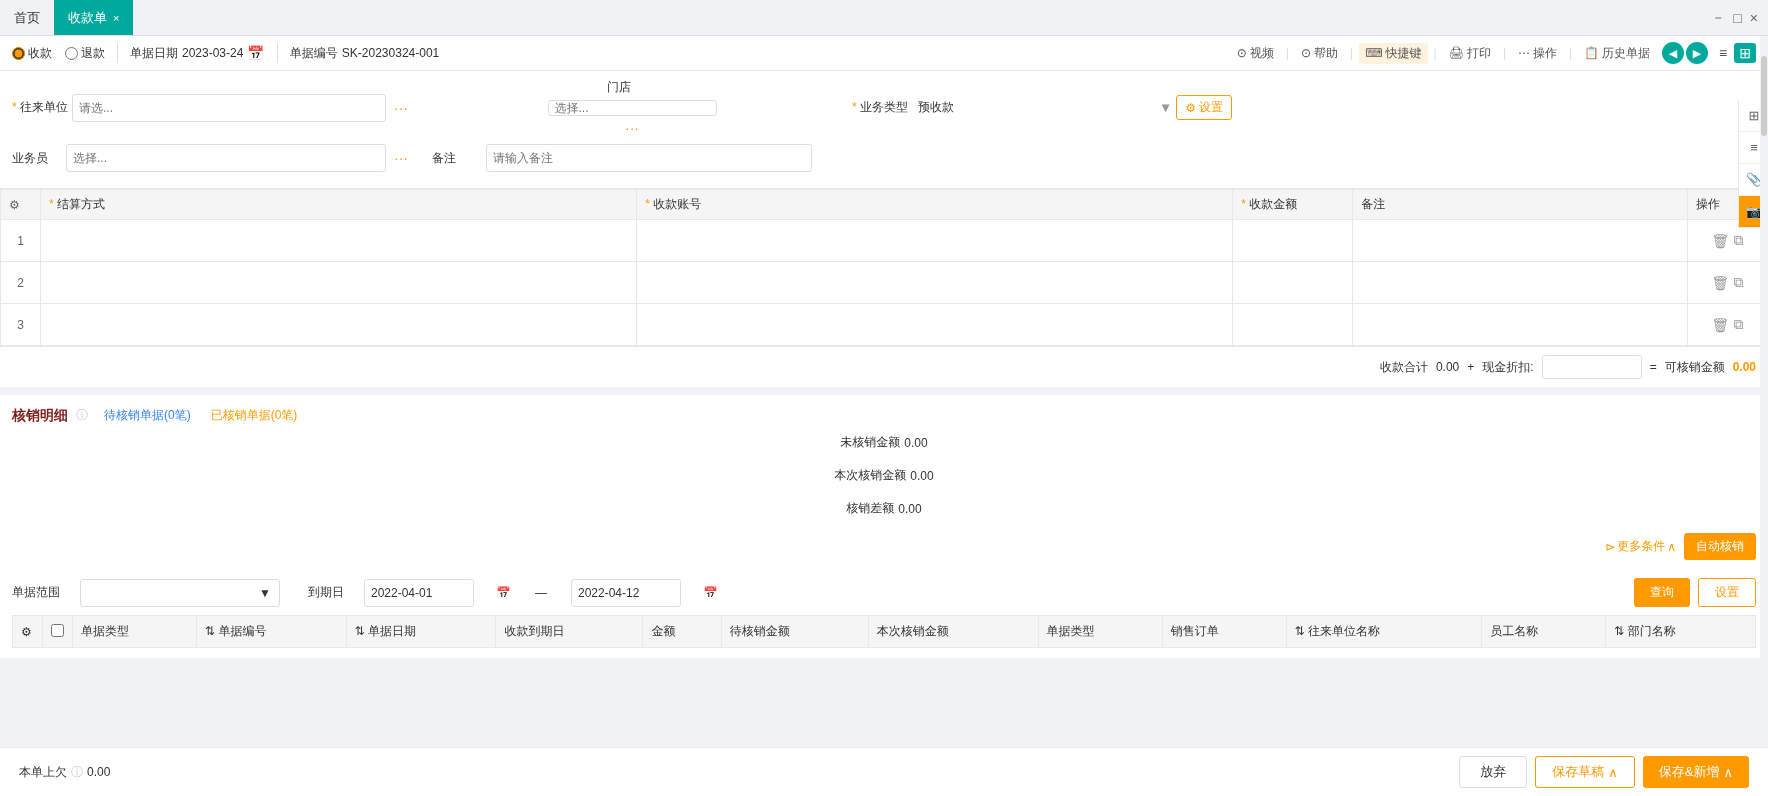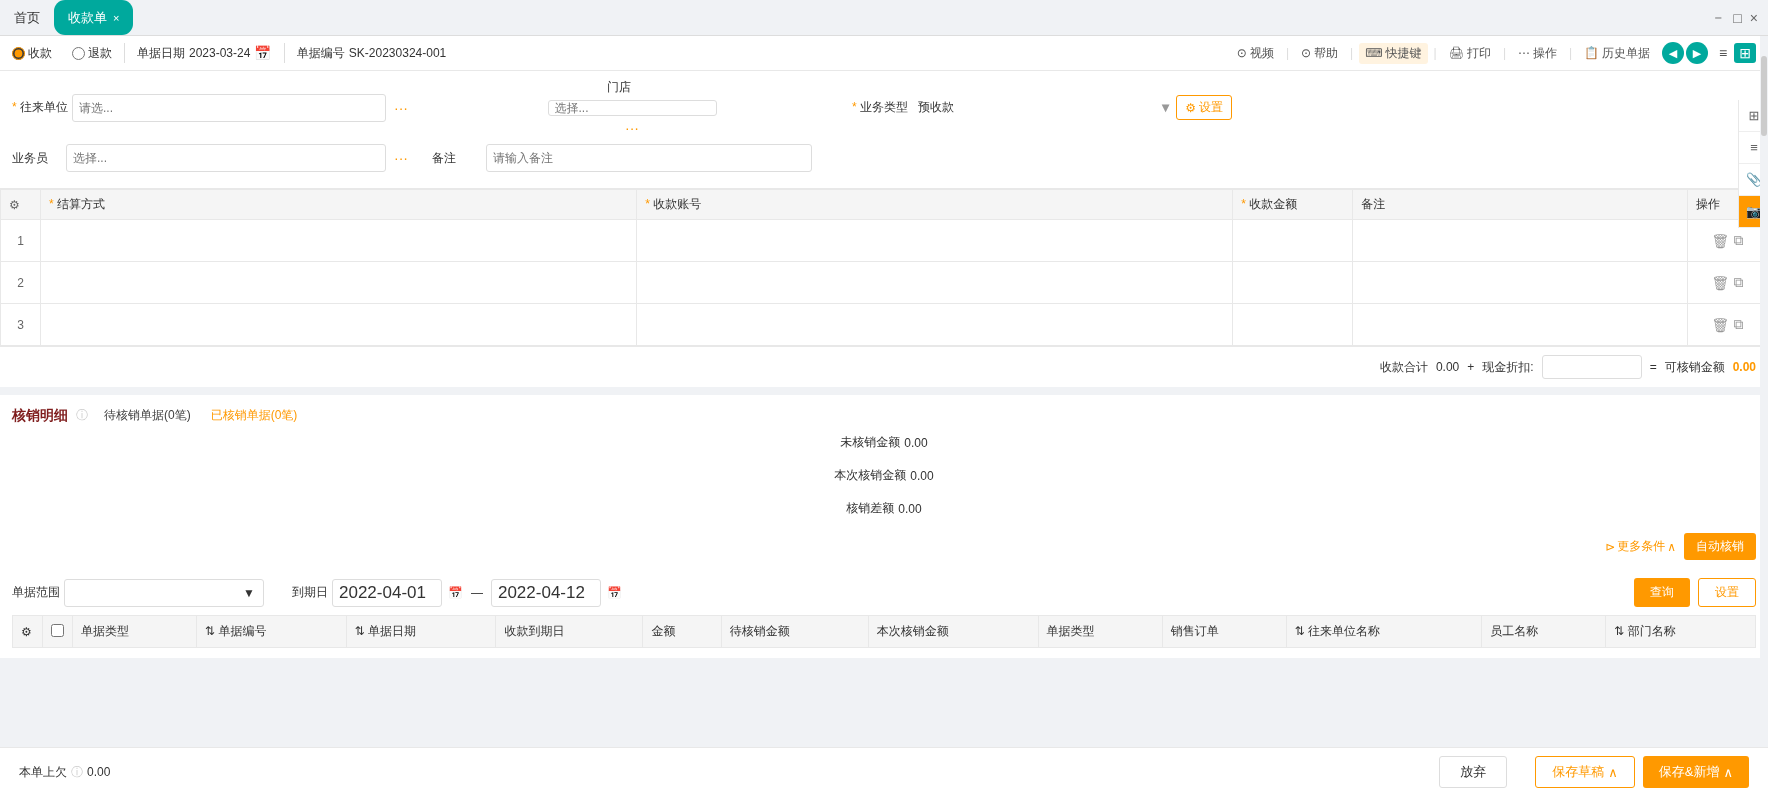--- a/index.html
+++ b/index.html
@@ -21,21 +21,20 @@
       font-size: 13px;
       text-align: center;
     }
     .tab-item.home {
       background: #f0f2f5;
       color: #333;
     }
     .tab-item.active {
       background: #00a99d;
       color: #fff;
-      border-radius: 11px;
     }
     .tab-item .close-btn {
       margin-left: 6px;
       font-size: 11px;
       cursor: pointer;
     }
     .tab-bar-right {
       margin-left: auto;
       display: flex; align-items: center;
       padding-right: 10px;
@@ -44,21 +43,21 @@
     .tab-bar-right span { cursor: pointer; font-size: 14px; color: #666; }
 
     
     .toolbar {
       display: flex; align-items: center;
       background: #fff;
       padding: 6px 12px;
       border-bottom: 1px solid #e8e8e8;
       gap: 8px;
     }
-    .radio-group { display: flex; align-items: flex-start; gap: 20px; }
+    .radio-group { display: flex; align-items: flex-start; gap: 13px; }
     .radio-item { display: flex; align-items: center; gap: 3px; cursor: pointer; }
     .radio-item input[type=radio] { accent-color: #f90; }
     .toolbar-divider { width: 1px; height: 20px; background: #ddd; margin: 0 4px; }
     .toolbar-field { display: flex; align-items: center; gap: 4px; font-size: 12px; }
     .toolbar-field label { color: #333; white-space: nowrap; }
     .toolbar-field span { color: #333; }
     .toolbar-right { margin-left: auto; display: flex; align-items: center; gap: 6px; }
     .toolbar-btn {
       display: flex; align-items: center; gap: 3px;
       padding: 2px 6px; cursor: pointer;
@@ -153,52 +152,52 @@
     
     .verify-section { background: #fff; padding: 10px 12px; }
     .verify-header { display: flex; align-items: center; gap: 8px; margin-bottom: 8px; }
     .verify-title { font-size: 14px; font-weight: bold; color: #7f1d1d; }
     .verify-tabs { display: flex; gap: 4px; }
     .verify-tab {
       padding: 2px 8px; font-size: 12px;
       border: none; background: none; cursor: pointer;
       color: #f90;
     }
-    .verify-tab.active { color: #404040; }
+    .verify-tab.active { color: #3b82f6; }
     .info-icon { color: #ccc; cursor: pointer; font-size: 12px; }
 
     .verify-stats { display: flex; align-items: center; gap: 16px; font-size: 12px; margin-bottom: 10px; flex-direction: column; }
     .stat-item { display: flex; gap: 4px; align-items: center; }
     .stat-label { color: #333; }
     .stat-value { color: #333; }
 
     .verify-toolbar {
       display: flex; align-items: center; justify-content: flex-end;
       margin-bottom: 8px; gap: 8px;
     }
     .more-conditions { display: flex; align-items: center; gap: 2px; color: #f90; cursor: pointer; font-size: 12px; }
     .auto-btn {
       background: #f90; color: #fff;
       border: none; border-radius: 3px;
       padding: 5px 12px; cursor: pointer; font-size: 12px;
     }
 
     .filter-row { display: flex; align-items: center; gap: 8px; margin-bottom: 8px; }
-    .filter-field { display: flex; align-items: center; gap: 4px; }
+    .filter-field { display: flex; align-items: center; gap: 20px; }
     .filter-label { white-space: nowrap; color: #333; font-size: 12px; }
     .filter-select {
       width: 200px; height: 28px;
       border: 1px solid #ddd; border-radius: 3px;
       display: flex; align-items: center; justify-content: space-between;
       padding: 0 8px; cursor: pointer;
     }
     .date-input {
       width: 110px; height: 28px;
       border: 1px solid #ddd; border-radius: 3px;
-      padding: 0 6px; font-size: 17px; display: flex; align-items: center;
+      padding: 0 6px; font-size: 12px; display: flex; align-items: center;
     }
     .date-separator { color: #333; padding: 0 4px; }
     .cal-icon { color: #999; cursor: pointer; margin-left: 2px; }
     .query-btn {
       background: #f90; color: #fff;
       border: none; border-radius: 3px;
       padding: 5px 16px; cursor: pointer; font-size: 12px;
     }
     .set-btn {
       background: #fff; color: #f90;
@@ -229,21 +228,21 @@
     .bottom-btns { margin-left: auto; display: flex; gap: 8px; }
     .btn-discard {
       border: 1px solid #ddd; background: #fff;
       color: #333; border-radius: 3px;
       padding: 6px 20px; cursor: pointer; font-size: 13px;
     }
     .btn-draft {
       background: #fff; color: #f90;
       border: 1px solid #f90; border-radius: 3px;
       padding: 6px 16px; cursor: pointer; font-size: 13px;
-      display: flex; align-items: center; gap: 4px; margin-left: 20px;
+      display: flex; align-items: center; gap: 4px;
     }
     .btn-save {
       background: #f90; color: #fff;
       border: none; border-radius: 3px;
       padding: 6px 16px; cursor: pointer; font-size: 13px;
       display: flex; align-items: center; gap: 4px;
     }
 
     
     .right-panel {

